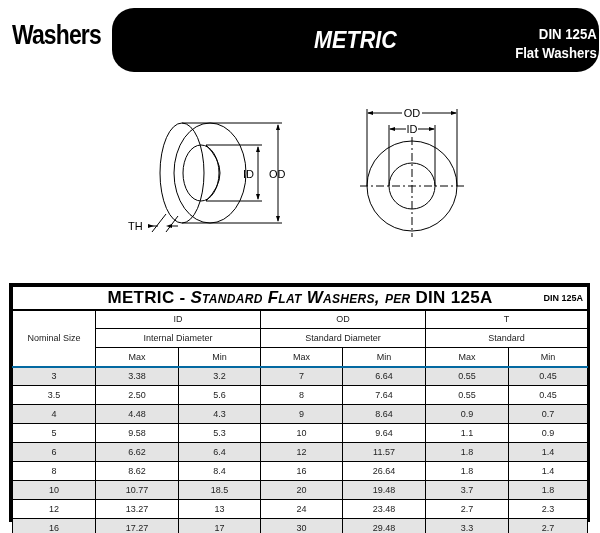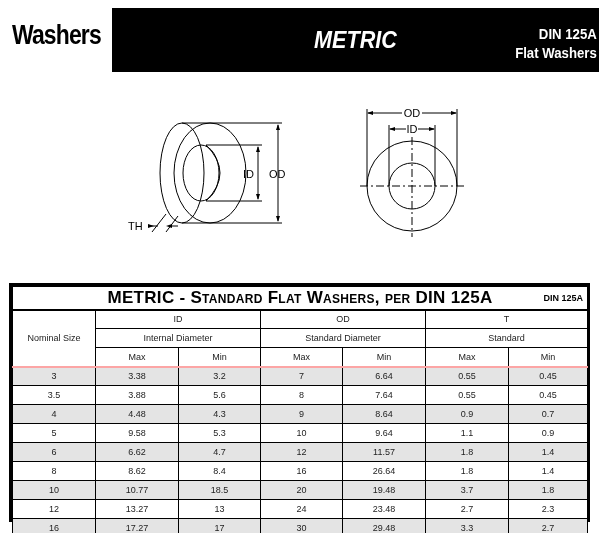--- a/index.html
+++ b/index.html
@@ -7,20 +7,21 @@
   body { position: relative; font-family: "Liberation Sans", sans-serif; color: #000; }
 
   .brand-title {
     position: absolute; left: 12px; top: 20px;
     font-family: "Liberation Sans", sans-serif; font-weight: bold;
     font-size: 27px; letter-spacing: -1px; transform: scaleX(0.85); transform-origin: left top;
   }
   .header-band {
     position: absolute; left: 112px; top: 8px; width: 487px; height: 64px;
     background: #000;
+    border-radius: 22px;
   }
   .band-center {
     position: absolute; left: 0; right: 0; top: 18px; text-align: center;
     color: #fff; font-weight: bold; font-style: italic; font-size: 24px;
     transform: scaleX(0.9);
   }
   .band-right {
     position: absolute; right: 2px; top: 16px; text-align: right;
     color: #fff; font-weight: bold; font-size: 15px; line-height: 19px;
     transform: scaleX(0.88); transform-origin: right top;
@@ -136,58 +137,58 @@
         <col style="width:82px">
       <col style="width:82px">
         <col style="width:83px">
       <col style="width:83px">
         <col style="width:79px">
     </colgroup>
     <tbody>
         <tr class="title-row">
       <td colspan="7" style="position:relative;">
         <span class="title-main">
-          <span>METRIC - </span><span class="sc" style="font-variant: small-caps; font-size:17px;">Standard Flat Washers, per</span><span> DIN 125A</span>
+          <span>METRIC - </span><span class="sc" style="font-variant: small-caps; font-size:17px;font-style:italic;">Standard Flat Washers, per</span><span> DIN 125A</span>
         </span>
         <span class="title-tag">DIN 125A</span>
       </td>
     </tr>
     <tr>
       <th rowspan="3" class="nominal hdr grp-end">Nominal Size</th>
       <th colspan="2" class="grp-end">ID</th>
       <th colspan="2" class="grp-end">OD</th>
       <th colspan="2">T</th>
     </tr>
     <tr>
       <th colspan="2" class="hdr grp-end">Internal Diameter</th>
       <th colspan="2" class="hdr grp-end">Standard Diameter</th>
       <th colspan="2" class="hdr">Standard</th>
     </tr>
-    <tr style="border-bottom:2px solid #fca5a5;">
+    <tr style="border-bottom:2px solid #0369a1;">
       <th class="hdr">Max</th>
       <th class="hdr grp-end">Min</th>
       <th class="hdr">Max</th>
       <th class="hdr grp-end">Min</th>
       <th class="hdr">Max</th>
       <th class="hdr">Min</th>
     </tr>
     </tbody>
       <tbody id="rows">
         <tr class="shade">
           <td class="grp-end">3</td>
           <td>3.38</td>
           <td class="grp-end">3.2</td>
           <td>7</td>
           <td class="grp-end">6.64</td>
           <td>0.55</td>
           <td>0.45</td>
         </tr>
         <tr>
           <td class="grp-end">3.5</td>
-          <td>3.88</td>
+          <td>2.50</td>
           <td class="grp-end">5.6</td>
           <td>8</td>
           <td class="grp-end">7.64</td>
           <td>0.55</td>
           <td>0.45</td>
         </tr>
         <tr class="shade">
           <td class="grp-end">4</td>
           <td>4.48</td>
           <td class="grp-end">4.3</td>
@@ -201,21 +202,21 @@
           <td>9.58</td>
           <td class="grp-end">5.3</td>
           <td>10</td>
           <td class="grp-end">9.64</td>
           <td>1.1</td>
           <td>0.9</td>
         </tr>
         <tr class="shade">
           <td class="grp-end">6</td>
           <td>6.62</td>
-          <td class="grp-end">4.7</td>
+          <td class="grp-end">6.4</td>
           <td>12</td>
           <td class="grp-end">11.57</td>
           <td>1.8</td>
           <td>1.4</td>
         </tr>
         <tr>
           <td class="grp-end">8</td>
           <td>8.62</td>
           <td class="grp-end">8.4</td>
           <td>16</td>

